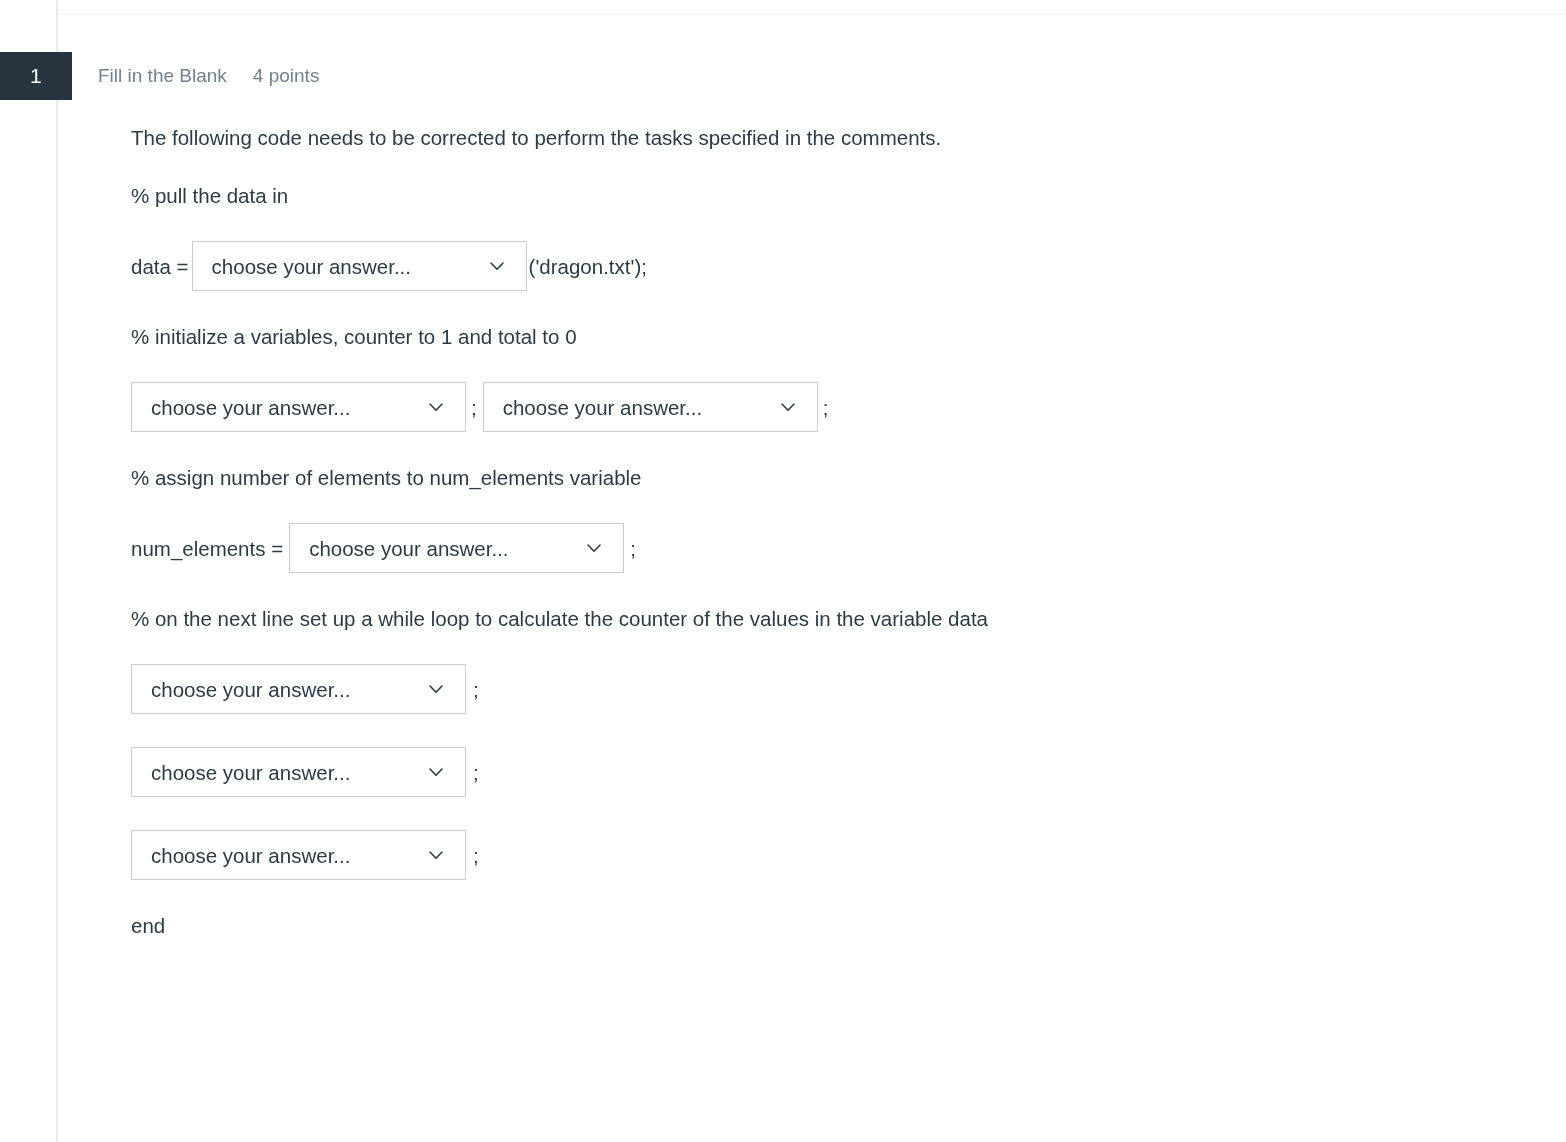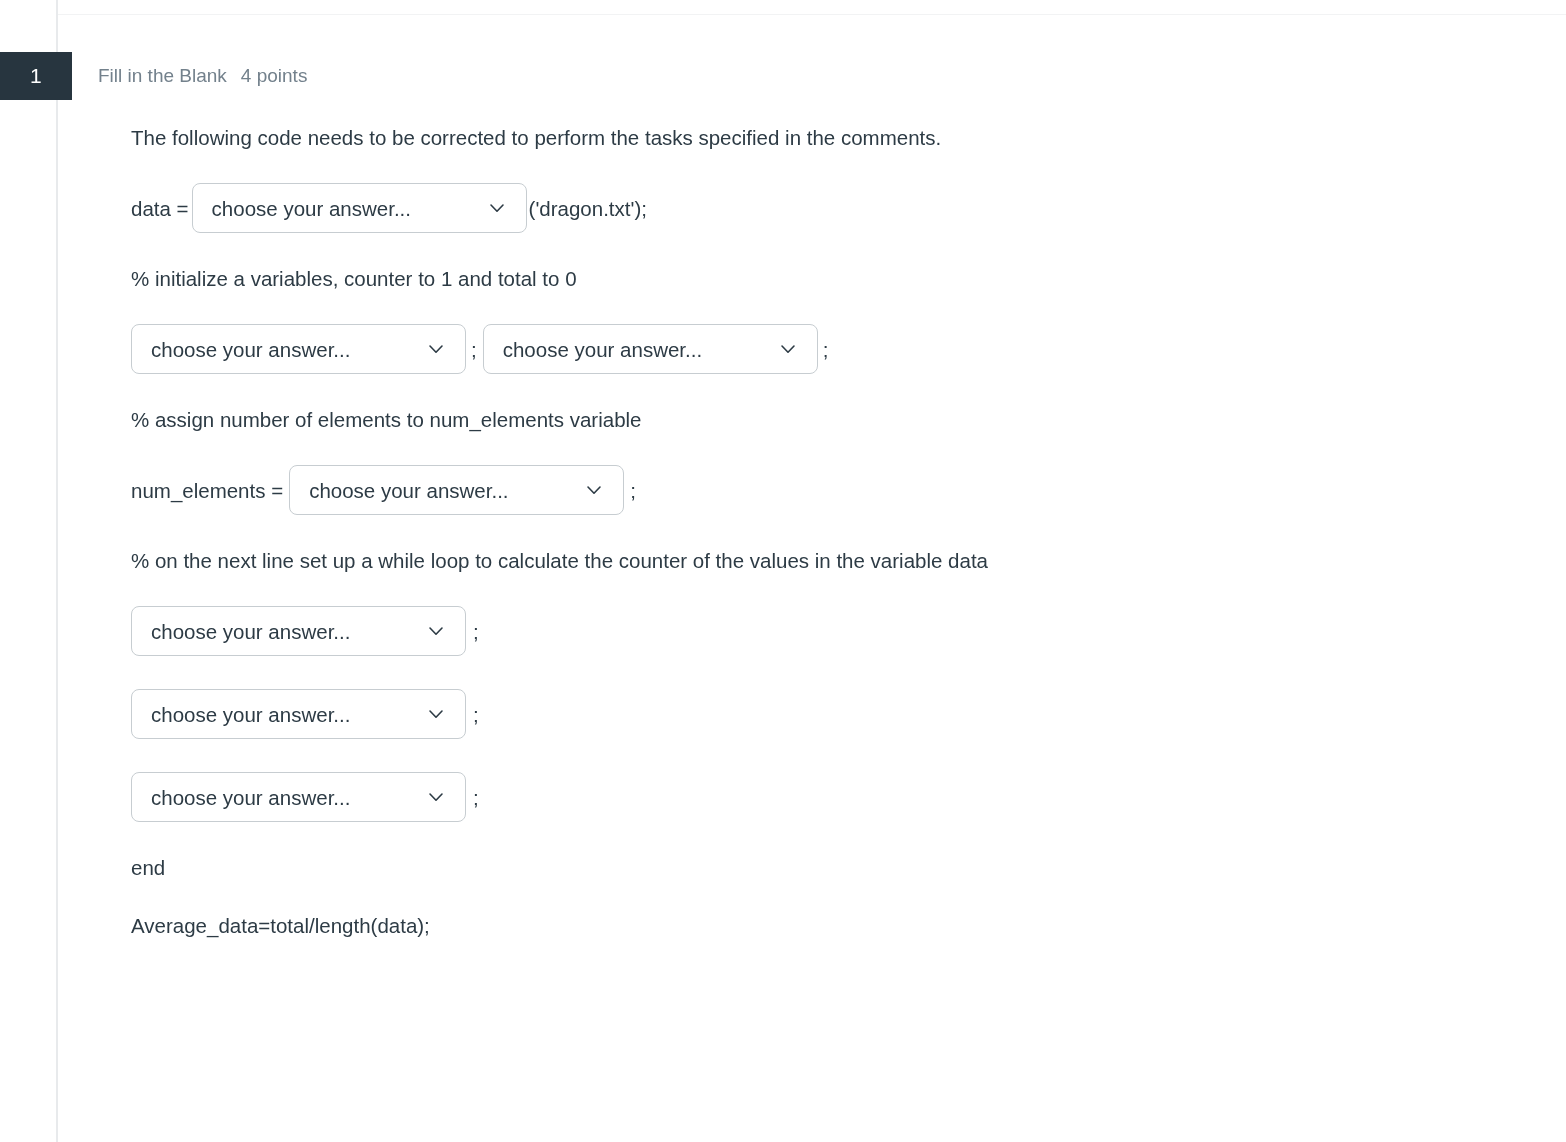--- a/index.html
+++ b/index.html
@@ -62,20 +62,21 @@
     align-items: center;
     justify-content: center;
     letter-spacing: .2px;
   }
   .q-meta {
     display: flex;
     align-items: flex-end;
     margin-left: 26px;
     color: #73818c;
     font-size: 19px;
+    gap: 12px;
   }
   .q-type { }
   .q-points { margin-left: 14px; }
 
   
   .q-body {
     position: absolute;
     left: 131px;
     top: 125px;
     width: 1380px;
@@ -96,21 +97,21 @@
   
   .dd {
     display: inline-flex;
     align-items: center;
     justify-content: space-between;
     box-sizing: border-box;
     width: 335px;
     height: 50px;
     padding: 0 16px 0 19px;
     border: 1px solid #c7cdd1;
-    border-radius: 8px;
+    border-radius: 0;
     background: #ffffff;
     font-size: 20.5px;
     color: #2d3b45;
     cursor: pointer;
     vertical-align: middle;
     flex: 0 0 auto;
   }
   .dd .dd-label { white-space: nowrap; }
   .dd .chev {
     display: inline-flex;
@@ -151,20 +152,21 @@
     <div class="q-meta">
       <span class="q-type">Fill in the Blank</span>
       <span class="q-points">4 points</span>
     </div>
   </div>
 
   <div class="q-body">
 
     <p class="line text-only">The following code needs to be corrected to perform the tasks specified in the comments.</p>
 
+    <p class="line text-only">% pull the data in</p>
 
     <div class="line row-data">
       <span class="lead">data =</span>
       <span class="dd">
         <span class="dd-label">choose your answer...</span>
         <span class="chev">
           <svg width="22" height="22" viewBox="0 0 22 22" fill="none" aria-hidden="true">
             <path d="M5 8 L11 14.2 L17 8" stroke="#2d3b45" stroke-width="1.6" stroke-linecap="round" stroke-linejoin="round" fill="none"></path>
           </svg>
         </span>
@@ -245,16 +247,15 @@
           <svg width="22" height="22" viewBox="0 0 22 22" fill="none" aria-hidden="true">
             <path d="M5 8 L11 14.2 L17 8" stroke="#2d3b45" stroke-width="1.6" stroke-linecap="round" stroke-linejoin="round" fill="none"></path>
           </svg>
         </span>
       </span>
       <span class="sep">;</span>
     </div>
 
     <p class="line text-only">end</p>
 
-    <p class="line text-only">Average_data=total/length(data);</p>
 
   </div>
 </div>
 
 </body></html>

